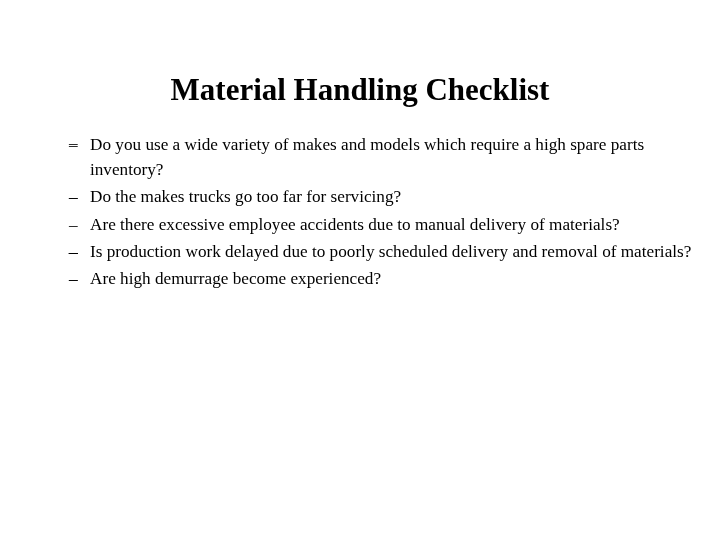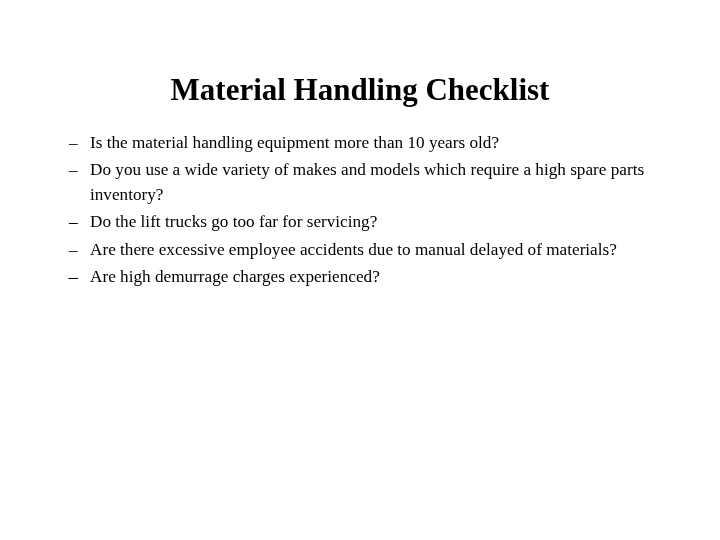--- a/index.html
+++ b/index.html
@@ -57,53 +57,53 @@
   </style>
 </head>
 <body>
 
 <div class="slide">
   <h1 class="title">Material Handling Checklist</h1>
 
   <ul class="bullets">
     <li class="bullet">
       <span class="dash">–</span>
-      <span>Is the material handling equipment more than 10 years old?</span>
     </li>
     <li class="bullet">
       <span class="dash">–</span>
       <span>Do you use a wide variety of makes and models which require a high spare parts inventory?</span>
     </li>
     <li class="bullet">
       <span class="dash">–</span>
     </li>
     <li class="bullet">
       <span class="dash">–</span>
-      <span>Do the lift trucks go too far for servicing?</span>
+      <span>Do the makes trucks go too far for servicing?</span>
     </li>
     <li class="bullet">
       <span class="dash">–</span>
-      <span>Are there excessive employee accidents due to manual delayed of materials?</span>
+      <span>Are there excessive employee accidents due to manual delivery of materials?</span>
     </li>
     <li class="bullet">
       <span class="dash">–</span>
     </li>
     <li class="bullet">
       <span class="dash">–</span>
     </li>
     <li class="bullet">
       <span class="dash">–</span>
     </li>
     <li class="bullet">
       <span class="dash">–</span>
     </li>
     <li class="bullet">
       <span class="dash">–</span>
+      <span>Is production work delayed due to poorly scheduled delivery and removal of materials?</span>
     </li>
     <li class="bullet">
       <span class="dash">–</span>
     </li>
     <li class="bullet">
       <span class="dash">–</span>
-      <span>Are high demurrage charges experienced?</span>
+      <span>Are high demurrage become experienced?</span>
     </li>
   </ul>
 </div>
 
 </body></html>

